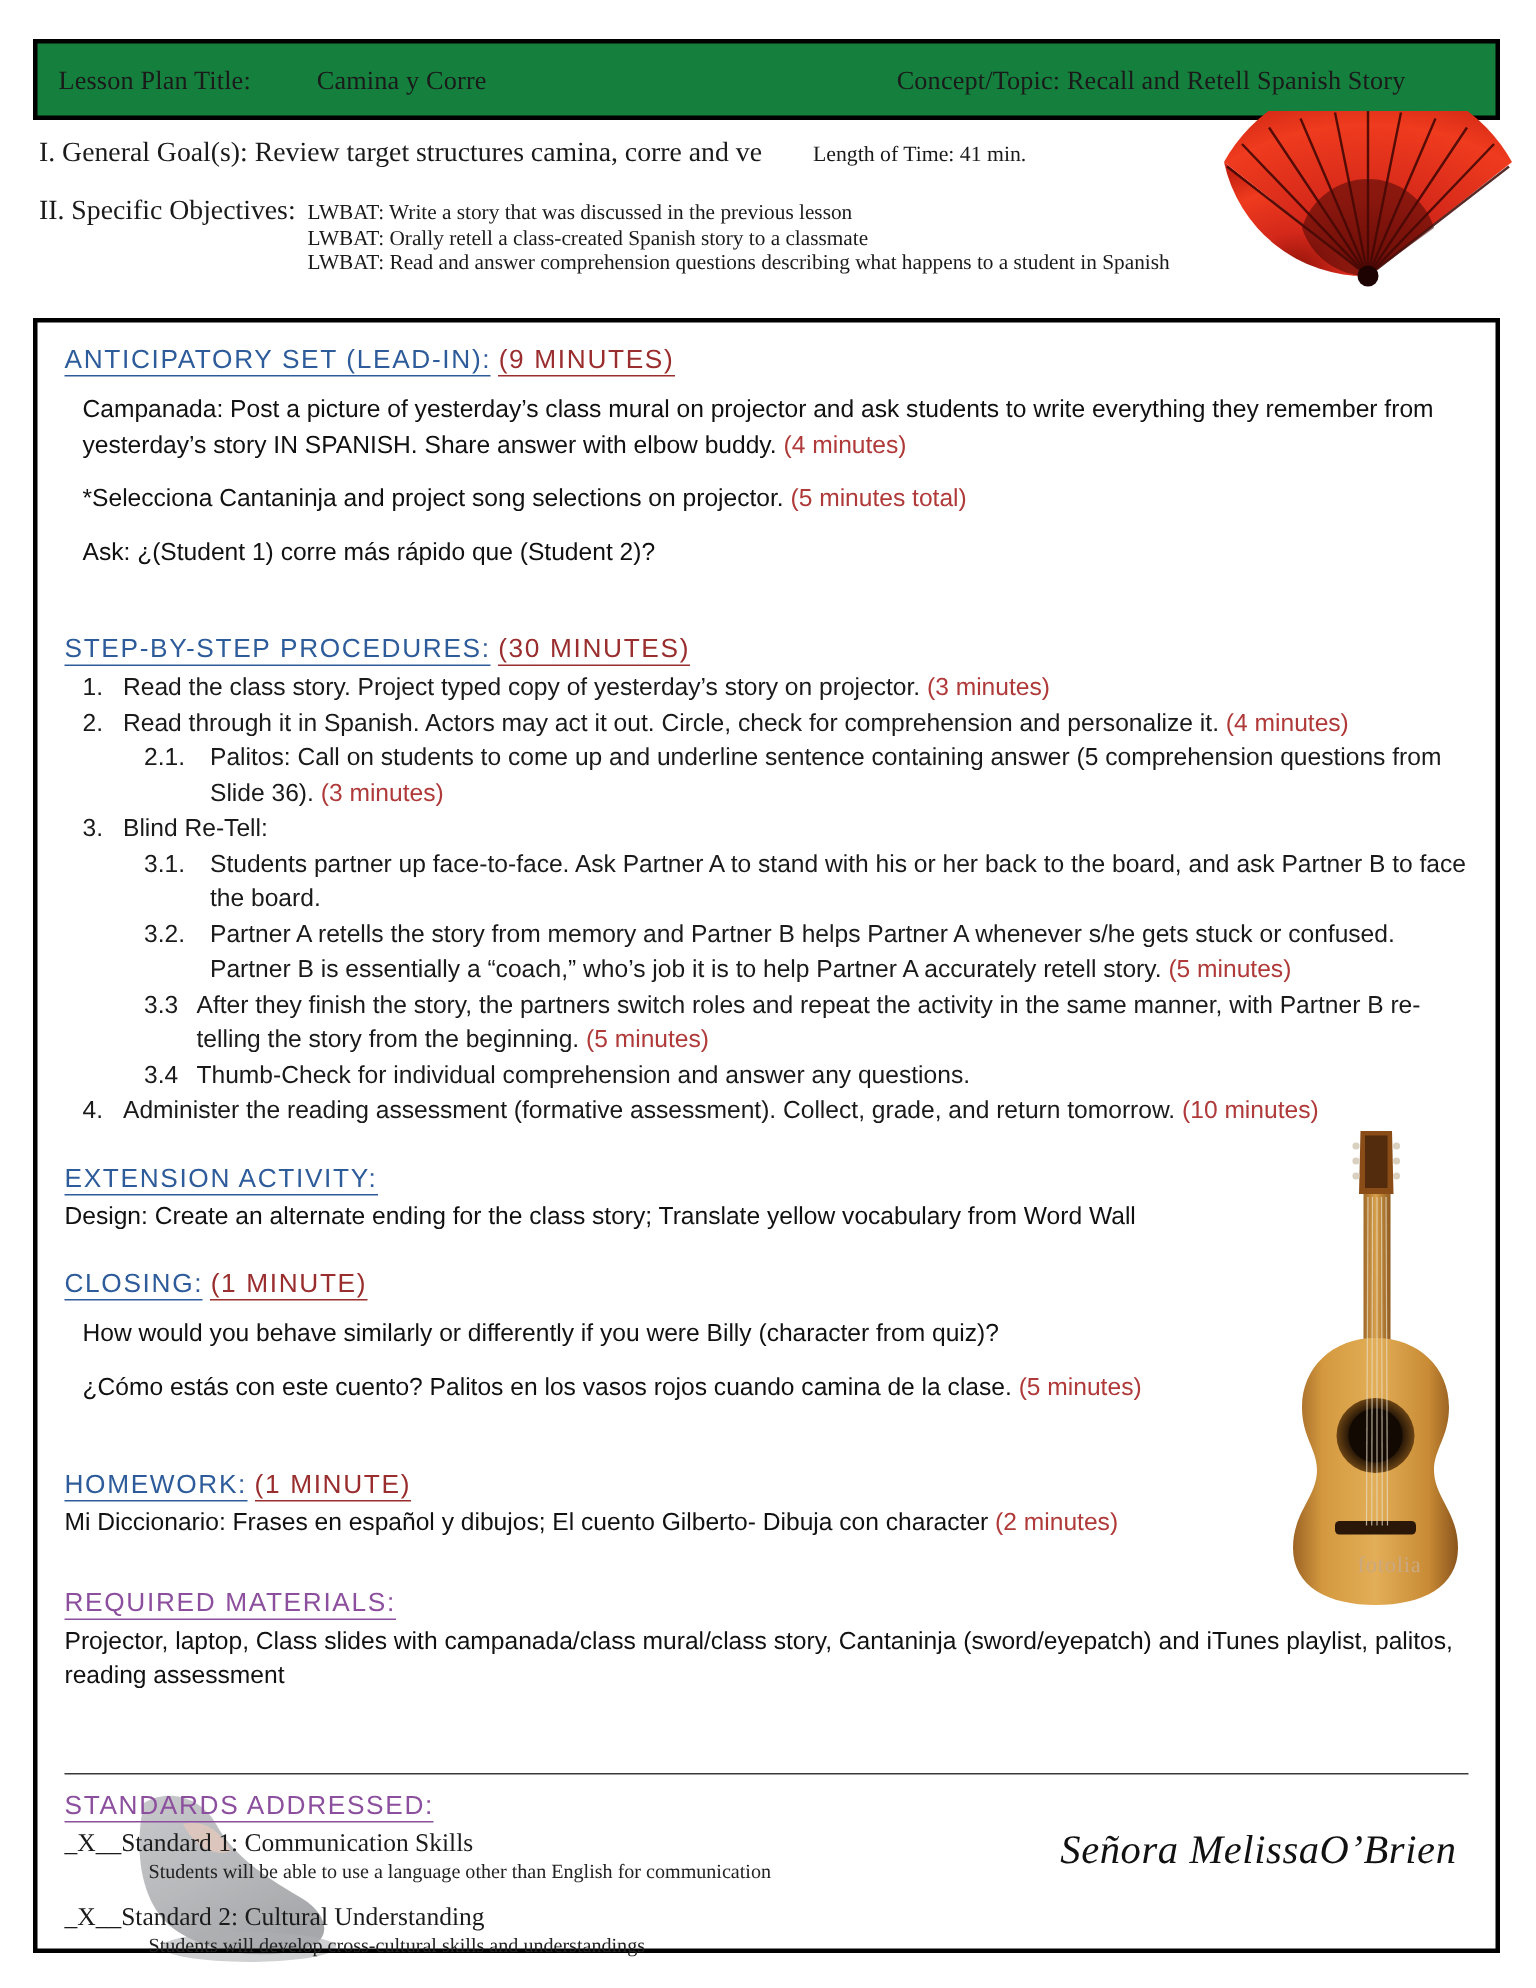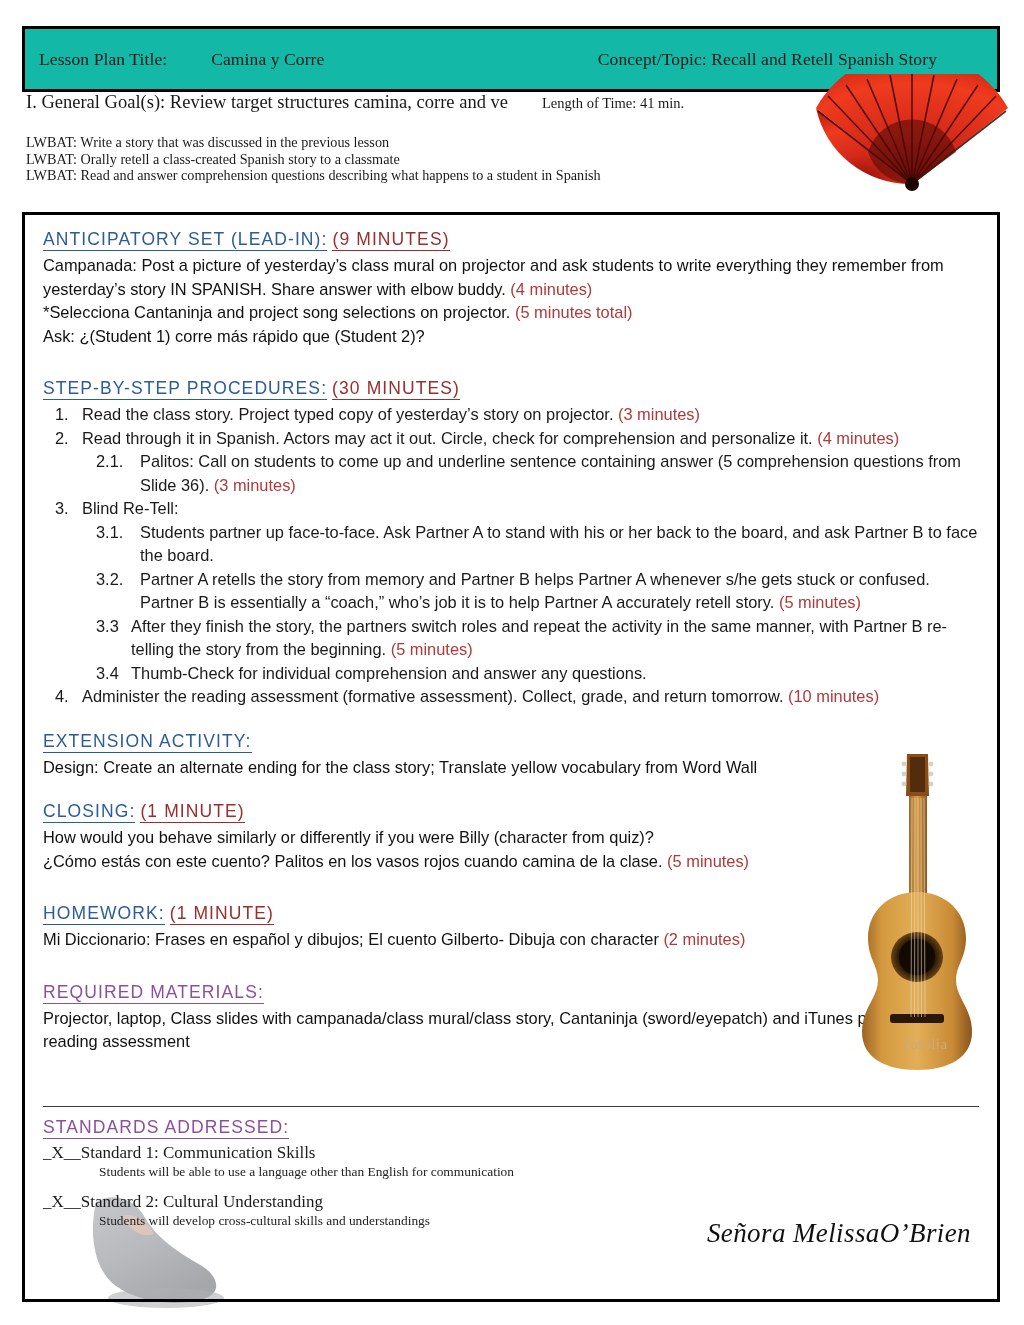--- a/index.html
+++ b/index.html
@@ -22,24 +22,24 @@
     inset: 0;
     background: #fff;
   }
 
   
   .header-box {
     position: absolute;
     left: 22px;
     top: 26px;
     width: 978px;
-    height: 66px;
+    height: 54px;
     border: 3px solid #000;
     box-sizing: border-box;
-    background: #14b8a6;
+    background: #15803d;
     z-index: 5;
   }
   .header-row {
     display: flex;
     align-items: center;
     height: 100%;
     padding: 0 14px;
     box-sizing: border-box;
   }
   .hdr-serif {
@@ -130,21 +130,21 @@
     margin-left: 5px;
   }
 
   .bodytext {
     font-size: 16.4px;
     line-height: 23.5px;
     color: #111;
   }
   .red { color: #b03a3a; }
 
-  .para { margin: 0; }
+  .para { margin: 12px; }
 
   
   .ol-row {
     display: flex;
     font-size: 16.4px;
     line-height: 23.5px;
   }
   .ol-num {
     flex: 0 0 auto;
     text-align: left;
@@ -245,20 +245,21 @@
       <span class="hdr-serif hdr-right">Concept/Topic: Recall and Retell Spanish Story</span>
     </div>
   </div>
 
   <div class="meta">
     <div class="meta-line">
       <span class="goal-label">I. General Goal(s): Review target structures camina, corre and ve</span>
       <span class="length-label">Length of Time:  41 min.</span>
     </div>
     <div class="obj-block">
+      <span class="obj-label">II. Specific Objectives:</span>
       <div class="obj-list">
         <div class="obj-item">LWBAT: Write a story that was discussed in the previous lesson</div>
         <div class="obj-item">LWBAT: Orally retell a class-created Spanish story to a classmate</div>
         <div class="obj-item">LWBAT: Read and answer comprehension questions describing what happens to a student in Spanish</div>
       </div>
     </div>
   </div>
 
   <svg class="fan" viewBox="0 0 200 118" aria-hidden="true">
     <defs>

